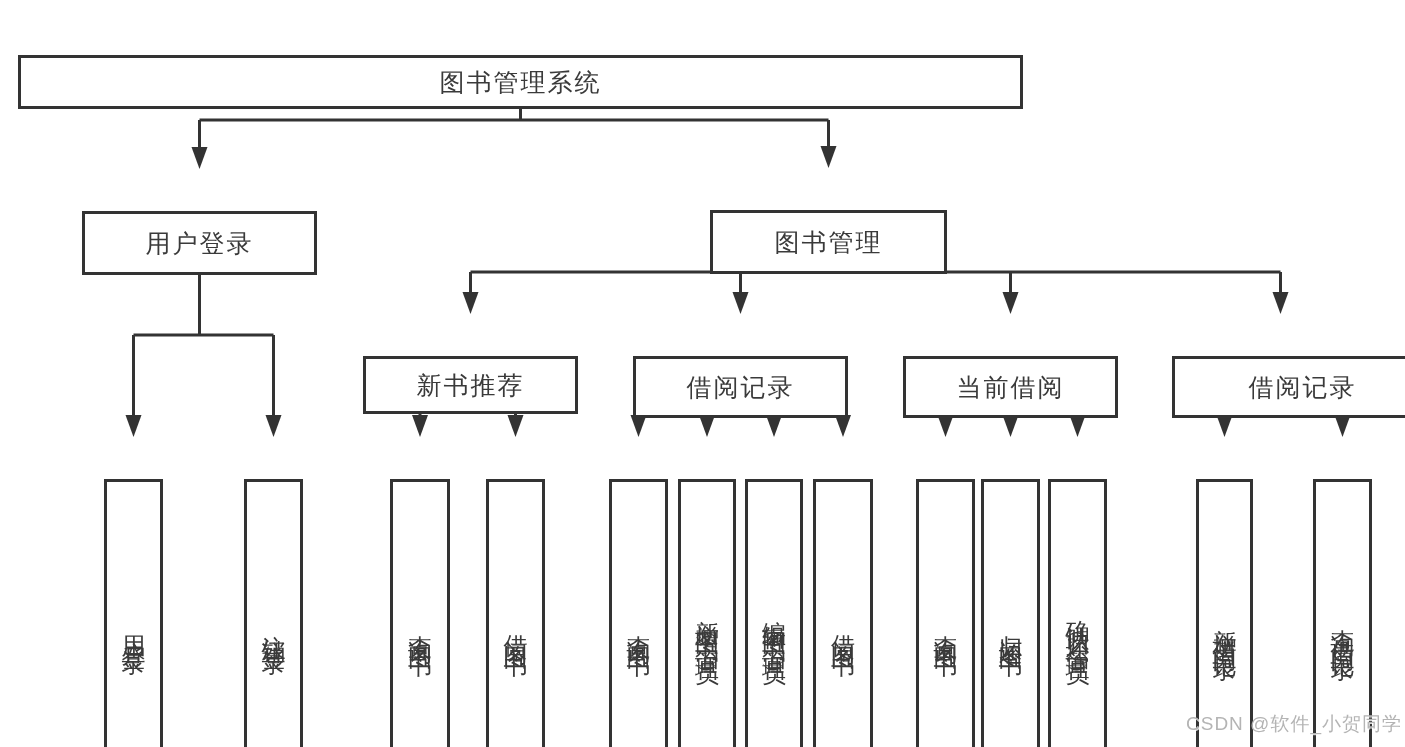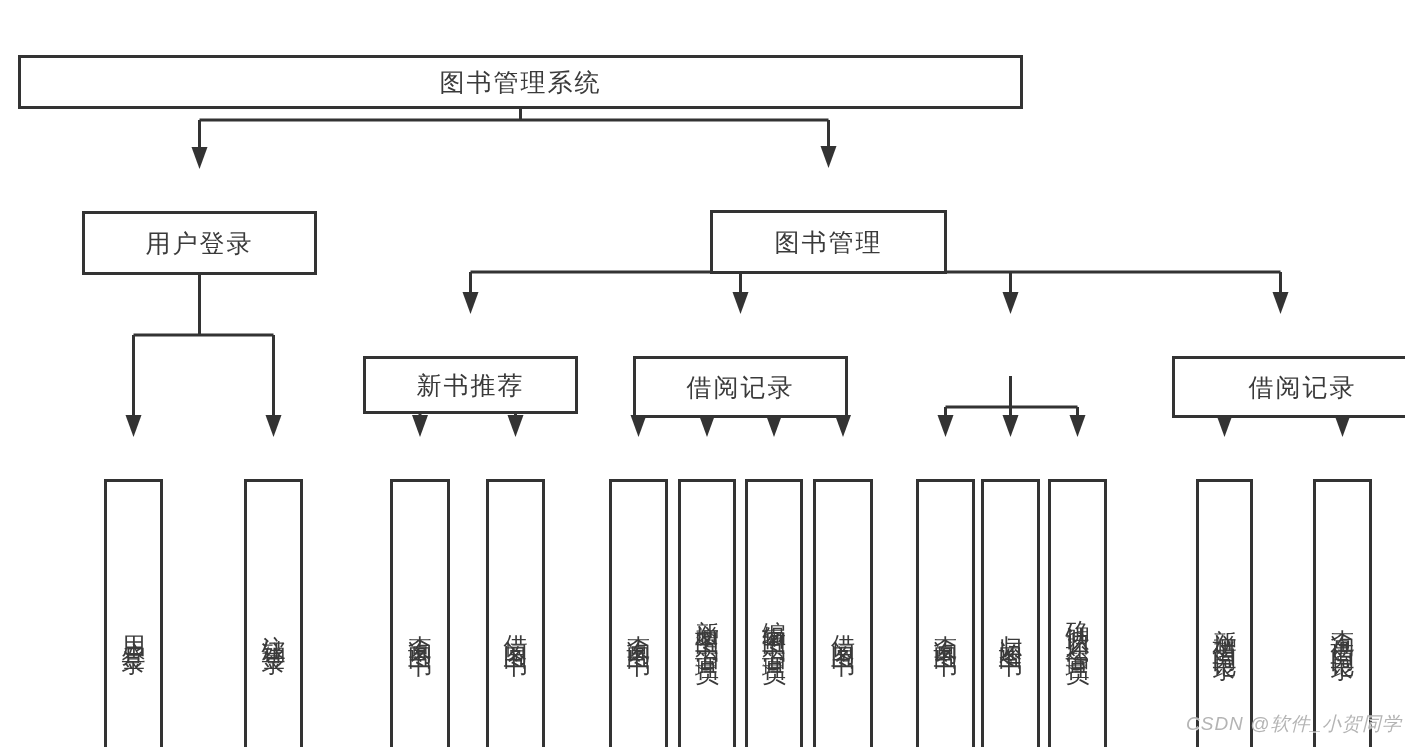--- a/index.html
+++ b/index.html
@@ -15,21 +15,20 @@
   }
   .box.h .label{font-size:25px;letter-spacing:2px;white-space:nowrap;}
   .box.v .label{
     writing-mode:vertical-rl;text-orientation:mixed;
     font-size:24px;letter-spacing:6px;line-height:1;white-space:nowrap;
   }
   .watermark{
     position:absolute;left:1186px;top:711px;z-index:2;
     font-size:19px;color:#b4b4b4;letter-spacing:1px;white-space:nowrap;
     text-shadow:1px 1px 0 rgba(255,255,255,0.8);
-    font-style:italic;
   }
 </style>
 </head>
 <body>
 
 <div class="stage">
 
   <svg class="wires" viewBox="0 0 1405 747" xmlns="http://www.w3.org/2000/svg">
     <g stroke="#333333" stroke-width="3" fill="none">
 
@@ -87,20 +86,23 @@
   <div class="box h" style="left:710px;top:168px;width:237px;height:64px">
     <span class="label">图书管理</span>
   </div>
 
   <div class="box h" style="left:363px;top:314px;width:215px;height:58px">
     <span class="label">新书推荐</span>
   </div>
   <div class="box h" style="left:633px;top:314px;width:215px;height:62px">
     <span class="label">借阅记录</span>
   </div>
+  <div class="box h" style="left:903px;top:314px;width:215px;height:62px">
+    <span class="label">当前借阅</span>
+  </div>
   <div class="box h" style="left:1172px;top:314px;width:261px;height:62px">
     <span class="label">借阅记录</span>
   </div>
 
   <div class="box v" style="left:104px;top:437px;width:59px;height:298px">
     <span class="label">用户登录</span>
   </div>
   <div class="box v" style="left:244px;top:437px;width:59px;height:298px">
     <span class="label">注销登录</span>
   </div>

